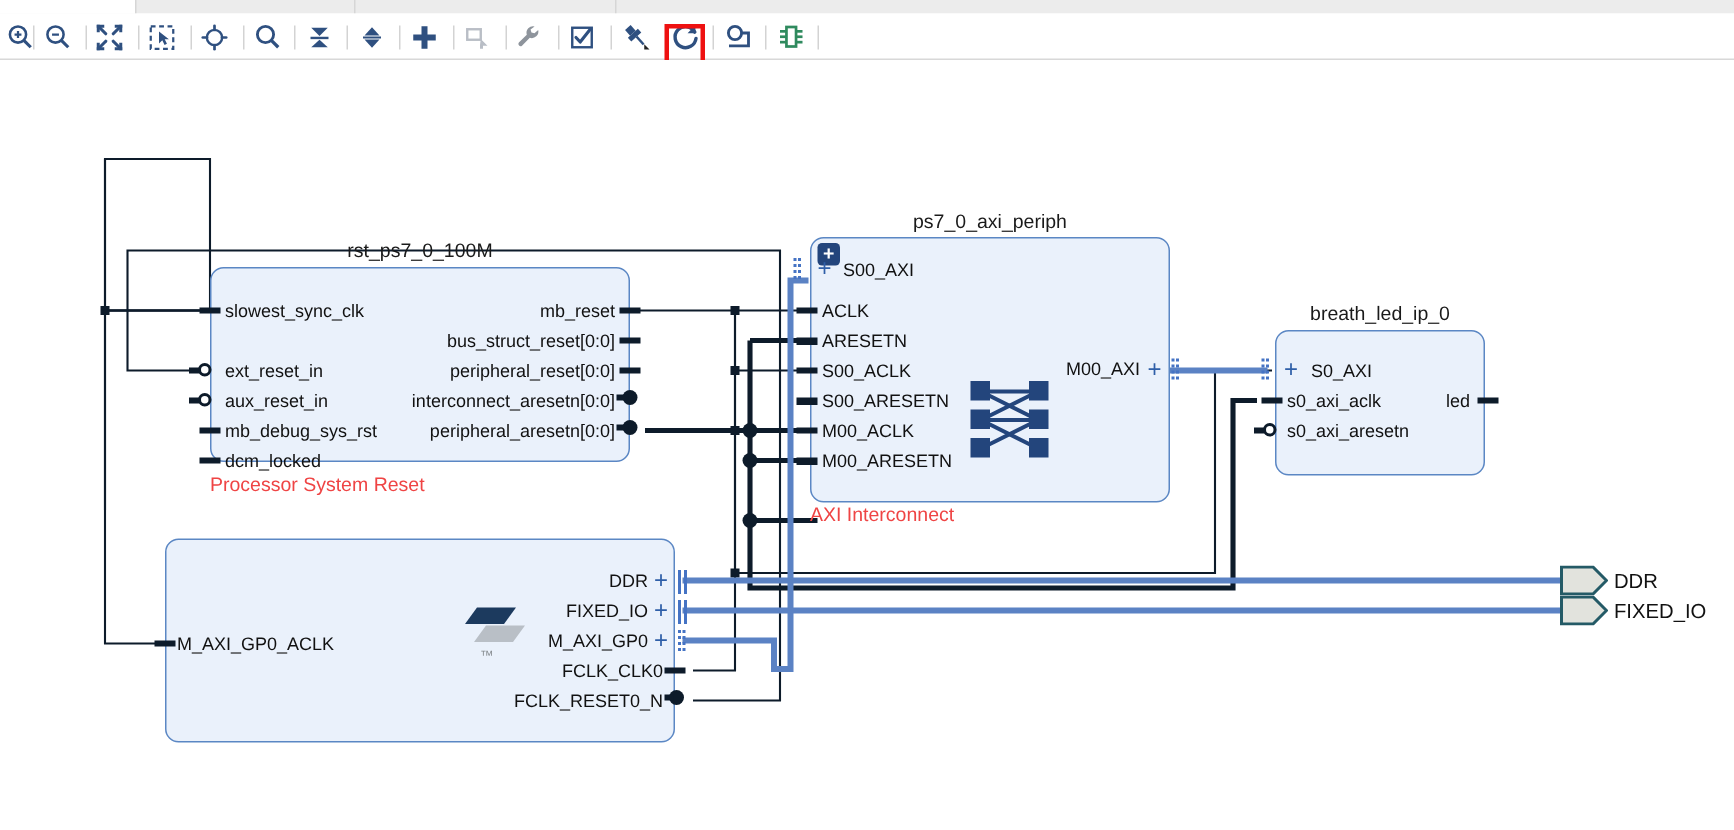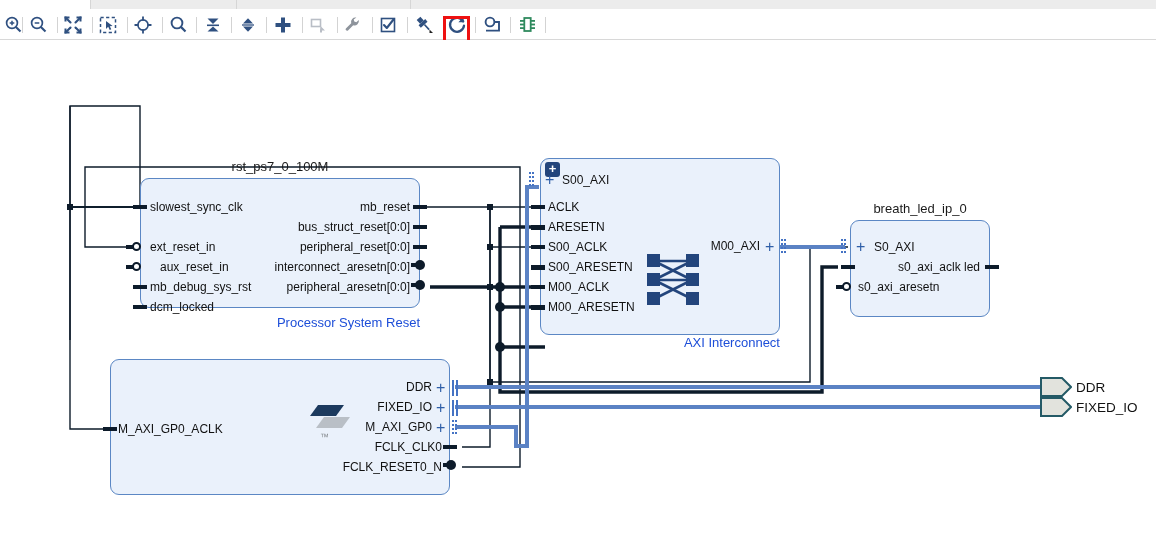--- a/index.html
+++ b/index.html
@@ -23,21 +23,21 @@
   .tbsep{position:absolute;top:8px;width:1px;height:16px;background:#d3d3d3;}
   .tbhl{position:absolute;top:7px;left:443px;width:27px;height:27px;border:3px solid #ee1111;box-sizing:border-box;}
 
   
   .canvas{position:absolute;left:0;top:40px;width:1156px;height:513px;background:#ffffff;overflow:hidden;}
   #wires{position:absolute;left:0;top:0;width:1156px;height:513px;}
 
   
   .blk{position:absolute;box-sizing:border-box;background:#eaf1fb;border:1px solid #5b87c4;border-radius:9px;}
   .blkname{position:absolute;color:#1a1a1a;font-size:13px;white-space:nowrap;text-align:center;}
-  .blktype{position:absolute;color:#1d4ed8;font-size:13px;white-space:nowrap;text-align:right;}
+  .blktype{position:absolute;color:#ef4444;font-size:13px;white-space:nowrap;text-align:left;}
 
   .pin{position:absolute;font-size:12px;color:#111111;white-space:nowrap;line-height:12px;}
   .pin.l{text-align:left;}
   .pin.r{text-align:right;}
 
   
   .stub{position:absolute;height:4px;background:#0d1b2a;}
   .bub{position:absolute;width:9px;height:9px;border:2px solid #0d1b2a;border-radius:50%;background:#ffffff;box-sizing:border-box;}
   .dotbub{position:absolute;width:10px;height:10px;border-radius:50%;background:#0d1b2a;}
 
@@ -305,21 +305,21 @@
         <polyline points="778,207 845,207"></polyline>
       </g>
     </svg>
 
     <div class="blkname" style="left:140px;top:119px;width:280px;">rst_ps7_0_100M</div>
     <div class="blk" id="blk-rst" style="left:140px;top:138px;width:280px;height:130px;"></div>
     <div class="blktype" style="left:140px;top:275px;width:280px;">Processor System Reset</div>
 
     <div class="pin l" style="left:150px;top:161px;">slowest_sync_clk</div>
     <div class="pin l" style="left:150px;top:201px;">ext_reset_in</div>
-    <div class="pin l" style="left:150px;top:221px;margin-left:10px;">aux_reset_in</div>
+    <div class="pin l" style="left:150px;top:221px;">aux_reset_in</div>
     <div class="pin l" style="left:150px;top:241px;">mb_debug_sys_rst</div>
     <div class="pin l" style="left:150px;top:261px;">dcm_locked</div>
 
     <div class="stub" style="left:133px;top:165px;width:14px;"></div>
     <div class="bub" style="left:132px;top:202px;"></div>
     <div class="stub" style="left:126px;top:205px;width:8px;"></div>
     <div class="bub" style="left:132px;top:222px;"></div>
     <div class="stub" style="left:126px;top:225px;width:8px;"></div>
     <div class="stub" style="left:133px;top:245px;width:14px;"></div>
     <div class="stub" style="left:133px;top:265px;width:14px;"></div>
@@ -330,20 +330,21 @@
     <div class="pin r" style="left:200px;top:221px;width:210px;">interconnect_aresetn[0:0]</div>
     <div class="pin r" style="left:200px;top:241px;width:210px;">peripheral_aresetn[0:0]</div>
     <div class="stub" style="left:413px;top:165px;width:14px;"></div>
     <div class="stub" style="left:413px;top:185px;width:14px;"></div>
     <div class="stub" style="left:413px;top:205px;width:14px;"></div>
     <div class="dotbub" style="left:415px;top:220px;"></div>
     <div class="stub" style="left:411px;top:223px;width:8px;"></div>
     <div class="dotbub" style="left:415px;top:240px;"></div>
     <div class="stub" style="left:411px;top:243px;width:8px;"></div>
 
+    <div class="blkname" style="left:540px;top:100px;width:240px;">ps7_0_axi_periph</div>
     <div class="blk" id="blk-axi" style="left:540px;top:118px;width:240px;height:177px;"></div>
     <div class="blktype" style="left:540px;top:295px;width:240px;">AXI Interconnect</div>
 
     <div class="expbadge" style="left:545px;top:122px;">+</div>
 
     <div class="busconn" style="left:529px;top:132px;">
       <i style="left:0;top:0"></i>
         <i style="left:3px;top:0"></i>
       <i style="left:0;top:4px"></i>
         <i style="left:3px;top:4px"></i>
@@ -411,21 +412,21 @@
       <i style="left:0;top:4px"></i>
         <i style="left:3px;top:4px"></i>
       <i style="left:0;top:8px"></i>
         <i style="left:3px;top:8px"></i>
       <i style="left:0;top:12px"></i>
         <i style="left:3px;top:12px"></i>
     </div>
     <div class="plus" style="left:856px;top:199px;">+</div>
     <div class="pin l" style="left:874px;top:201px;">S0_AXI</div>
 
-    <div class="pin l" style="left:858px;top:221px;margin-left:40px;">s0_axi_aclk</div>
+    <div class="pin l" style="left:858px;top:221px;">s0_axi_aclk</div>
     <div class="pin l" style="left:858px;top:241px;">s0_axi_aresetn</div>
     <div class="stub" style="left:841px;top:225px;width:14px;"></div>
     <div class="bub" style="left:842px;top:242px;"></div>
     <div class="stub" style="left:836px;top:245px;width:8px;"></div>
 
     <div class="pin r" style="left:900px;top:221px;width:80px;">led</div>
     <div class="stub" style="left:985px;top:225px;width:14px;"></div>
 
     <div class="blk" id="blk-ps7" style="left:110px;top:319px;width:340px;height:136px;"></div>
 

